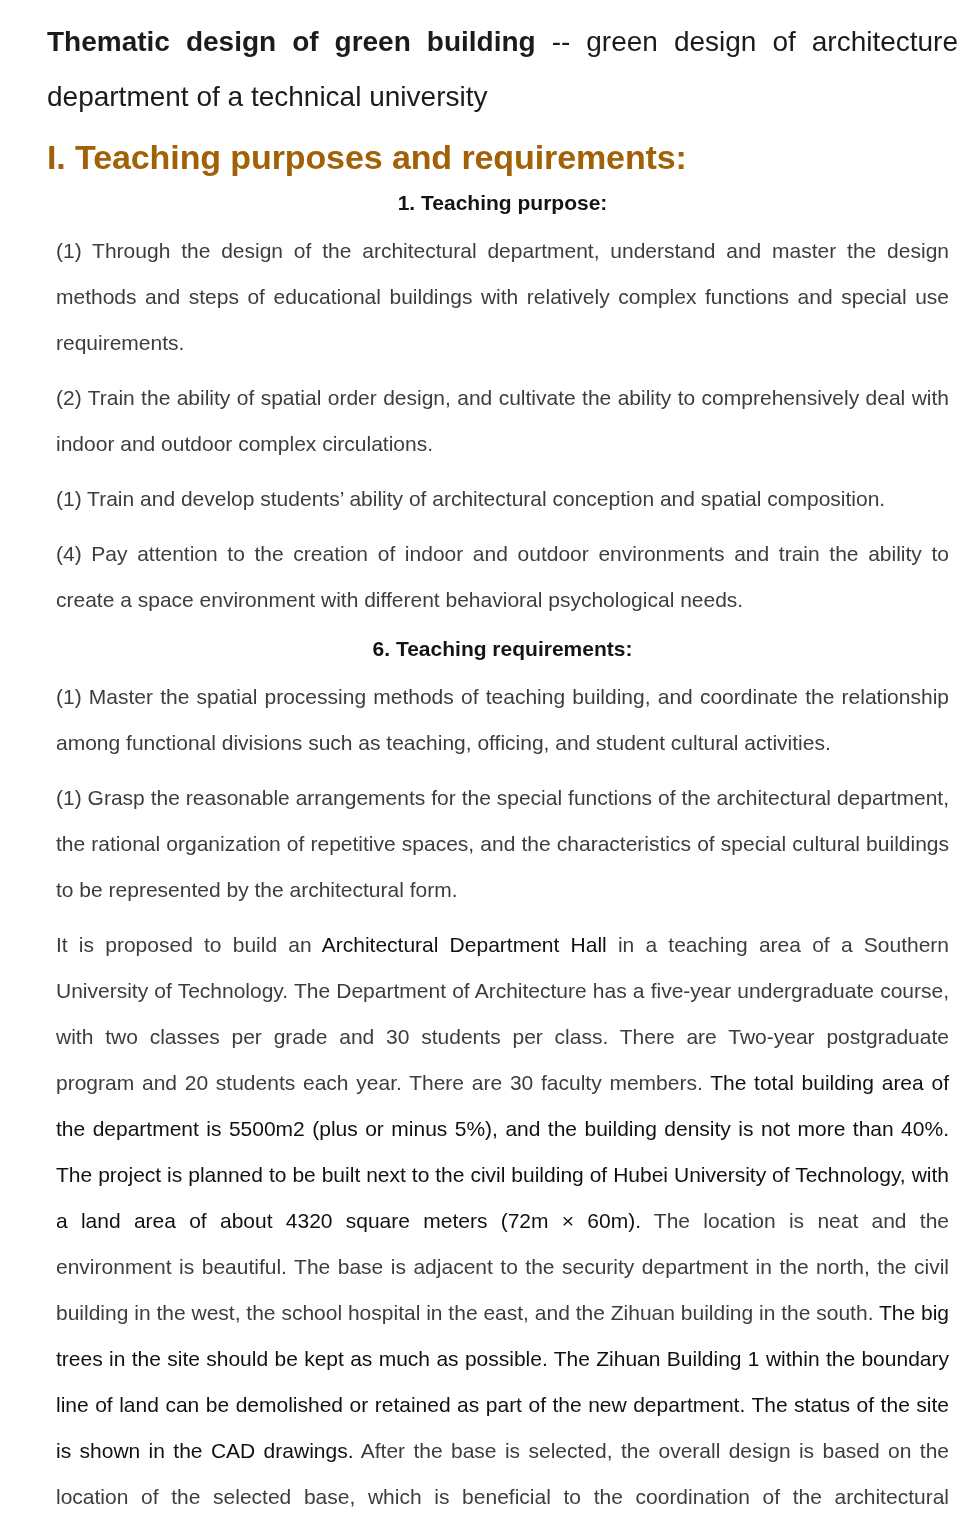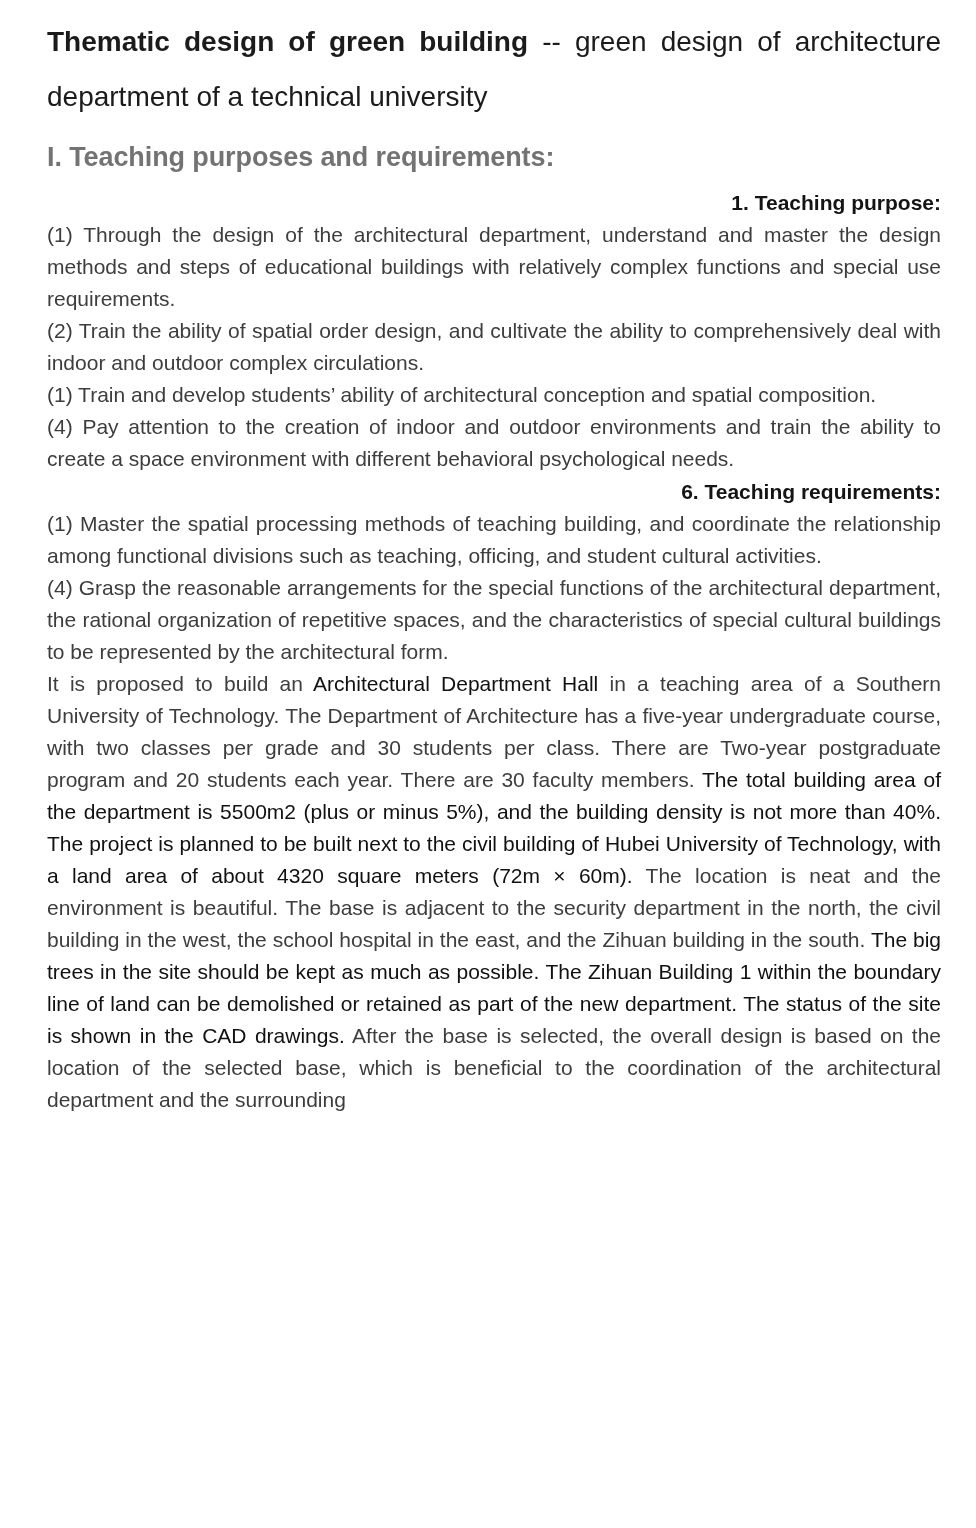--- a/index.html
+++ b/index.html
@@ -12,66 +12,66 @@
     width: 976px;
     height: 1528px;
     font-family: "Liberation Sans", sans-serif;
     color: #3a3a3a;
     overflow: hidden;
   }
   .page {
     box-sizing: border-box;
     width: 976px;
     height: 1528px;
-    padding: 14px 35px 0 47px;
+    padding: 14px 18px 0 47px;
     background: #ffffff;
   }
   .doc-title {
     font-size: 28px;
     line-height: 55px;
     color: #1b1b1b;
     text-align: justify;
     text-align-last: left;
     margin: 0 0 16px 0;
     font-weight: 400;
   }
   .doc-title .t-bold {
     font-weight: bold;
   }
   h2.section-heading {
-    font-size: 27px;
+    font-size: 34px;
     font-weight: bold;
-    color: #737373;
+    color: #a16207;
     line-height: 34px;
     margin: 0 0 12px 0;
     letter-spacing: -0.1px;
   }
   h2.section-heading.sec-2 {
     margin-top: 56px;
     margin-bottom: 14px;
   }
   p.body {
     font-size: 21px;
-    line-height: 32px;
-    margin: 0;
+    line-height: 46px;
+    margin: 9px;
     color: #3d3d3d;
     text-align: justify;
     text-align-last: left;
     word-spacing: 0px;
   }
   p.body.flow {
     text-align: justify;
   }
   p.sub-heading {
     font-size: 21px;
     line-height: 33.2px;
     margin: 0;
     font-weight: bold;
     color: #141414;
-    text-align: right;
+    text-align: center;
   }
   p.sub-heading .num-gap {
     display: inline-block;
     width: 24px;
   }
   b, .strong {
     font-weight: normal;
     color: #111111;
   }
 </style>
@@ -87,19 +87,19 @@
   <h2 class="section-heading">I. Teaching purposes and requirements:</h2>
 
   <p class="sub-heading">1. Teaching purpose:</p>
   <p class="body">(1) Through the design of the architectural department, understand and master the design methods and steps of educational buildings with relatively complex functions and special use requirements.</p>
   <p class="body">(2) Train the ability of spatial order design, and cultivate the ability to comprehensively deal with indoor and outdoor complex circulations.</p>
   <p class="body">(1) Train and develop students’ ability of architectural conception and spatial composition.</p>
   <p class="body">(4) Pay attention to the creation of indoor and outdoor environments and train the ability to create a space environment with different behavioral psychological needs.</p>
 
   <p class="sub-heading">6. Teaching requirements:</p>
   <p class="body">(1) Master the spatial processing methods of teaching building, and coordinate the relationship among functional divisions such as teaching, officing, and student cultural activities.</p>
-  <p class="body">(4) Grasp the reasonable arrangements for the special functions of the architectural department, the rational organization of repetitive spaces, and the characteristics of special cultural buildings to be represented by the architectural form.</p>
+  <p class="body">(1) Grasp the reasonable arrangements for the special functions of the architectural department, the rational organization of repetitive spaces, and the characteristics of special cultural buildings to be represented by the architectural form.</p>
 
 
 
   <p class="body flow"><span>It is proposed to build an </span><span class="strong">Architectural Department Hall</span><span> in a teaching area of a Southern University of Technology. The Department of Architecture has a five-year undergraduate course, with two classes per grade and 30 students per class. There are Two-year postgraduate program and 20 students each year. There are 30 faculty members. </span><span class="strong">The total building area of the department is 5500m2 (plus or minus 5%), and the building density is not more than 40%. The project is planned to be built next to the civil building of Hubei University of Technology, with a land area of about 4320 square meters (72m × 60m).</span><span> The location is neat and the environment is beautiful. The base is adjacent to the security department in the north, the civil building in the west, the school hospital in the east, and the Zihuan building in the south. </span><span class="strong">The big trees in the site should be kept as much as possible. The Zihuan Building 1 within the boundary line of land can be demolished or retained as part of the new department. The status of the site is shown in the CAD drawings.</span><span> After the base is selected, the overall design is based on the location of the selected base, which is beneficial to the coordination of the architectural department and the surrounding</span></p>
 
 </div>
 
 </body></html>

